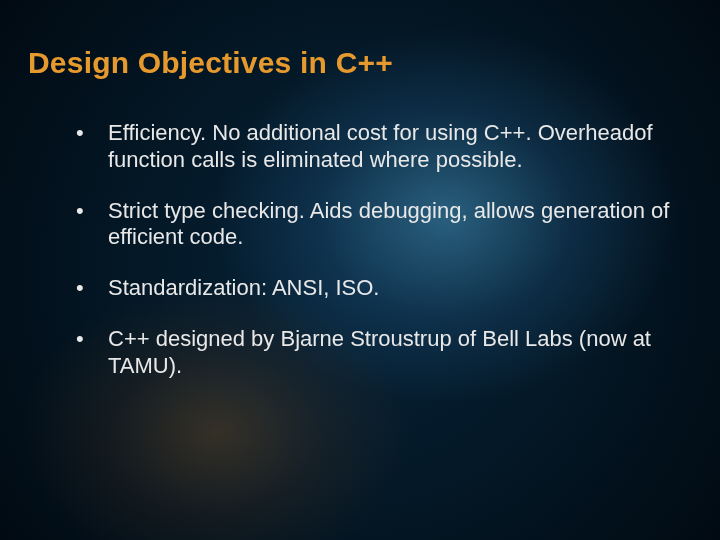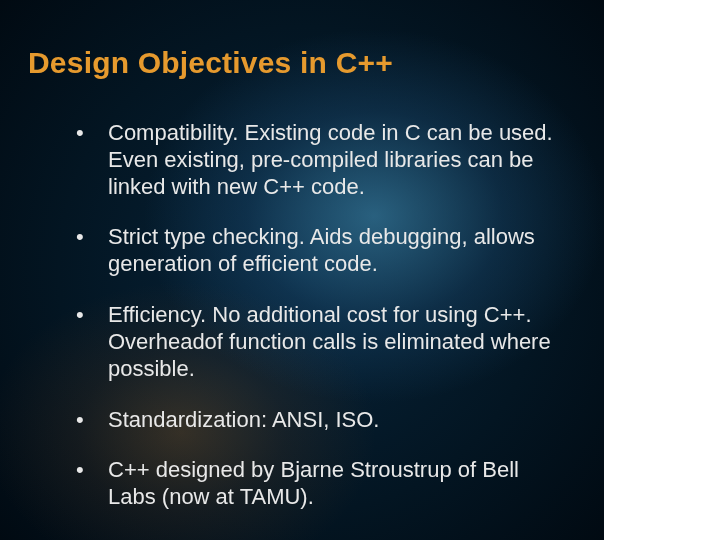--- a/index.html
+++ b/index.html
@@ -1,34 +1,33 @@
 <!DOCTYPE html>
 <html><head>
 <meta charset="utf-8">
 <style>
   html,body{margin:0;padding:0;width:720px;height:540px;overflow:hidden;font-family:Verdana,Geneva,sans-serif}
-  .slide{position:relative;width:604px;height:540px;
+  .slide{position:relative;width:720px;height:540px;
     background:
       radial-gradient(ellipse 320px 260px at 62% 40%, rgba(70,150,190,.55) 0%, rgba(30,80,120,.35) 40%, rgba(10,30,50,0) 72%),
       radial-gradient(ellipse 260px 200px at 30% 80%, rgba(200,120,40,.25) 0%, rgba(120,70,30,.15) 40%, rgba(10,30,50,0) 75%),
       radial-gradient(circle at 50% 50%, #07243a 0%, #031522 60%, #010a12 100%);
     box-sizing:border-box}
   .title{position:absolute;left:28px;top:46px;color:#e69a2e;font-weight:700;font-size:30px;letter-spacing:.2px;font-family:Arial,Helvetica,sans-serif}
   .body{position:absolute;left:70px;top:120px;right:50px;color:#e8e8e8;font-size:22px;line-height:1.22}
   ul.bullets{list-style:none;margin:0;padding:0}
   ul.bullets>li{position:relative;padding-left:38px;margin-bottom:24px}
   ul.bullets>li::before{content:"•";position:absolute;left:6px;top:0;color:#e8e8e8;font-size:22px}
 </style>
 </head>
 <body>
 
 <div class="slide">
   <div class="title">Design Objectives in C++</div>
   <div class="body">
     <ul class="bullets">
-      <li>Compatibility.  Existing code in C can be used.  Even existing, pre-compiled libraries can be linked with new C++ code.</li>
+      <li>Efficiency.  No additional cost for using C++.  Overheadof function calls is eliminated where possible.</li>
       <li>Strict type checking.  Aids debugging, allows generation of efficient code.</li>
-      <li>Efficiency.  No additional cost for using C++.  Overheadof function calls is eliminated where possible.</li>
       <li>Standardization: ANSI, ISO.</li>
       <li>C++ designed by Bjarne Stroustrup of Bell Labs (now at TAMU).</li>
     </ul>
   </div>
 </div>
 
 </body></html>

